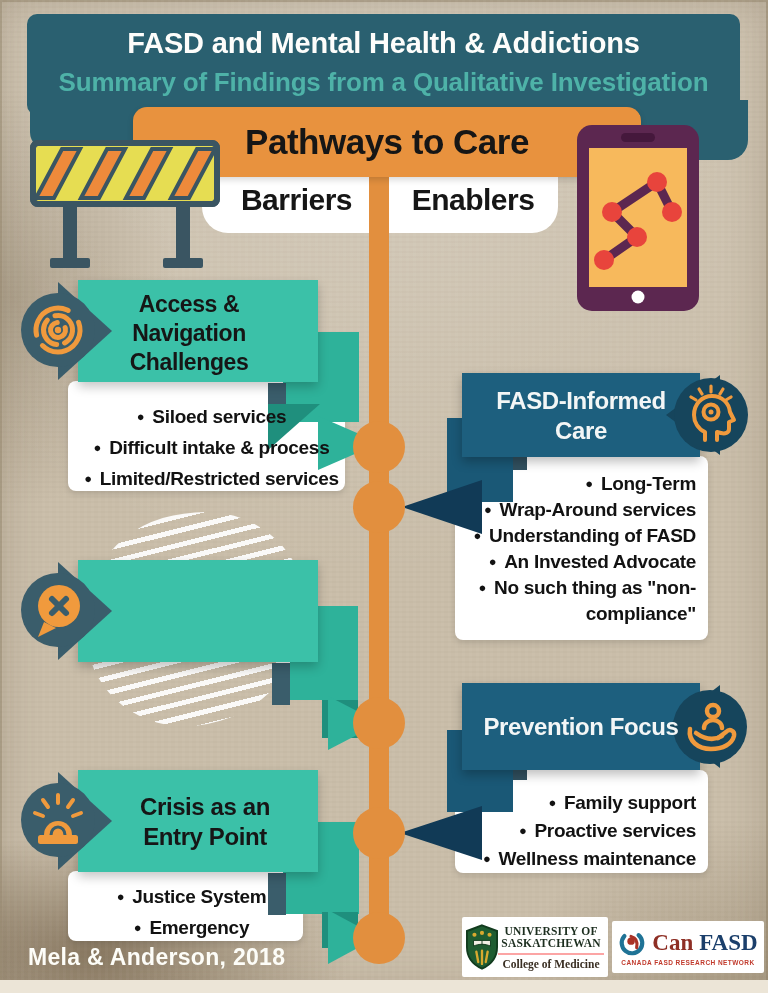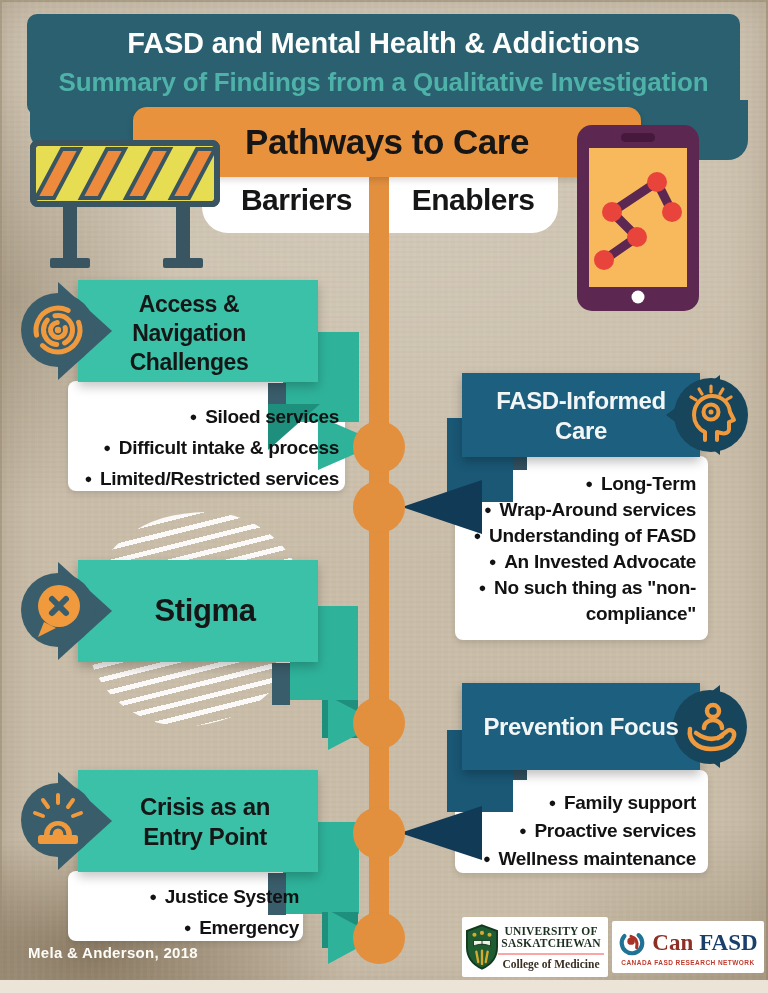--- a/index.html
+++ b/index.html
@@ -66,30 +66,30 @@
   .band-title-r{ z-index:7; text-align:center; font-weight:700; color:#F3F6F6; letter-spacing:-.4px; }
   .fold-blue{ background:#1A5876; z-index:2; }
   .strip-blue{ background:#31505F; z-index:2; }
   .arrow-ln{ clip-path:polygon(100% 0, 0 50%, 100% 100%); background:#113A56; z-index:2; }
 
   .white-box{ background:#fff; border-radius:8px; z-index:1; box-shadow:0 3px 6px rgba(0,0,0,.12); }
 
   ul.blist{ list-style:none; z-index:3; }
   ul.blist li{ font-weight:700; color:#121212; letter-spacing:-.3px; white-space:nowrap; }
   ul.blist li::before{ content:"●"; font-size:13px; margin-right:8px; position:relative; top:-2px; }
-  ul.left-list li{ font-size:19px; line-height:29px; text-align:right; }
+  ul.left-list li{ font-size:19px; line-height:29px; text-align:center; }
   ul.right-list li{ font-size:19px; line-height:24px; text-align:right; }
   ul.right-list li.wrap{ white-space:normal; }
 
   .scribble{ left:85px; top:513px; width:222px; height:212px; z-index:0; opacity:.92;
     background:repeating-linear-gradient(172deg, #FFFFFF 0 5px, rgba(255,255,255,0) 5px 14px);
     border-radius:50% 46% 55% 45%; transform:rotate(-6deg); }
 
   
-  .citation{ left:28px; top:944px; color:#FDFDF8; font-size:15px; font-weight:700; letter-spacing:.3px; z-index:5; }
+  .citation{ left:28px; top:944px; color:#FDFDF8; font-size:23px; font-weight:700; letter-spacing:.3px; z-index:5; }
   .uofs-box{ left:462px; top:917px; width:146px; height:60px; background:#fff; border-radius:2px; z-index:5;
     display:flex; align-items:center; padding:4px 4px; }
   .uofs-text{ flex:1; text-align:center; font-family:"Liberation Serif", serif; color:#1C2E1F; }
   .uofs-line{ font-size:11.5px; font-weight:700; line-height:12.5px; letter-spacing:.2px; }
   .uofs-college{ font-size:11.5px; font-weight:700; color:#3A2F23; border-top:2px solid #fca5a5; margin-top:3px; padding-top:3px; }
   .canfasd-box{ left:612px; top:921px; width:152px; height:52px; background:#fff; border-radius:2px; z-index:5;
     display:flex; flex-direction:column; align-items:center; justify-content:center; padding:2px 3px; }
   .canfasd-row{ display:flex; align-items:center; gap:6px; }
   .canfasd-name{ font-family:"Liberation Serif", serif; font-size:23px; font-weight:700; line-height:24px; }
   .canfasd-part1{ color:#8E2F25; } .canfasd-part2{ color:#1B3F6B; }
@@ -188,21 +188,20 @@
   <div class="icon-circle-l abs" style="top:573px">
     <svg width="60" height="62" viewBox="0 0 60 62">
       <circle cx="31" cy="27" r="21" fill="#F09A3D"></circle>
       <polygon points="16,43 10,58 28,49" fill="#F09A3D"></polygon>
       <g stroke="#3A5D6B" stroke-width="6" stroke-linecap="round">
         <line x1="24" y1="20" x2="38" y2="34"></line>
         <line x1="38" y1="20" x2="24" y2="34"></line>
       </g>
     </svg>
   </div>
-  <div class="band-title-l abs" style="left:100px;top:593px;width:210px;font-size:31px">Stigma</div>
 
   <div class="white-box abs" style="left:68px;top:871px;width:235px;height:70px"></div>
   <div class="fold-teal abs" style="left:283px;top:822px;width:76px;height:92px"></div>
   <div class="fold-strip abs" style="left:268px;top:873px;width:18px;height:42px"></div>
   <div class="fold-dark abs" style="left:322px;top:912px;width:36px;height:36px"></div>
   <div class="arrow-r abs" style="left:328px;top:910px;width:50px;height:54px"></div>
   <div class="band-l abs" style="top:770px"></div>
   <div class="chev-l abs" style="top:772px"></div>
   <div class="icon-circle-l abs" style="top:783px">
     <svg width="60" height="58" viewBox="0 0 60 58">

